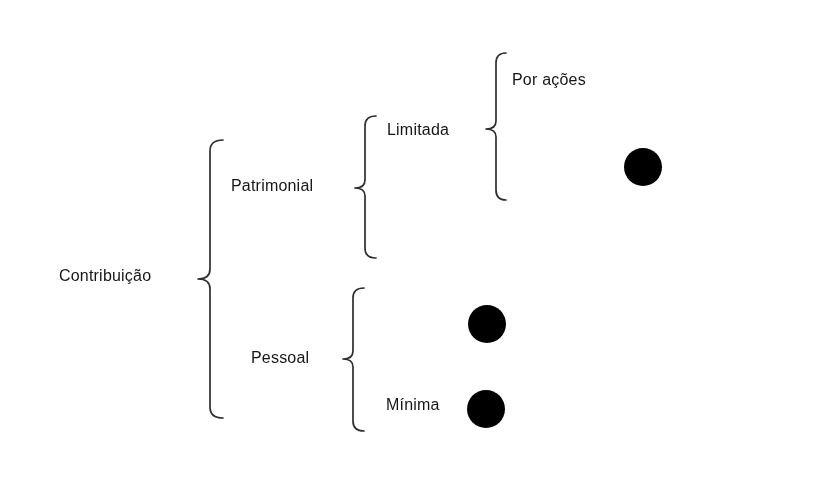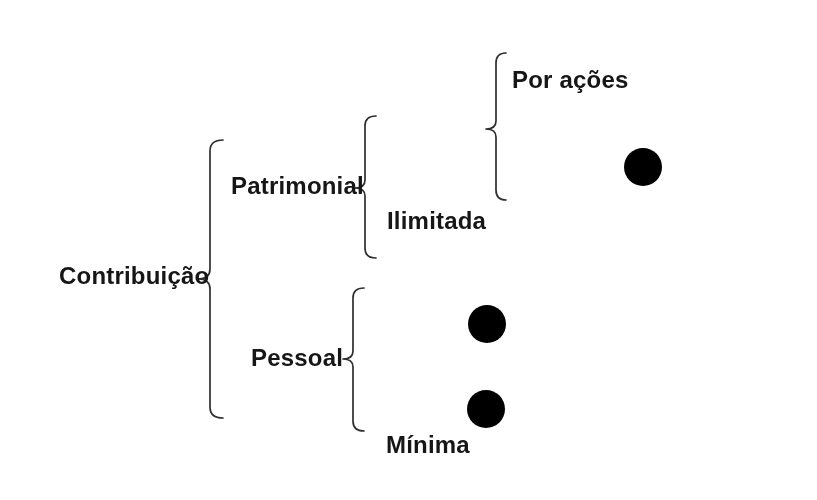--- a/index.html
+++ b/index.html
@@ -15,26 +15,25 @@
   }
   .canvas{
     position:relative;
     width:817px;
     height:500px;
     background:var(--bg-color,#fff);
     overflow:hidden;
   }
   .label{
     position:absolute;
-    font-size:24px;
+    font-size:16px;
     line-height:28px;
     color:var(--text-color,#161616);
     white-space:nowrap;
     letter-spacing:0.2px;
-    font-weight:bold;
   }
   .brace-layer{
     position:absolute;
     left:0; top:0;
     width:817px; height:500px;
     pointer-events:none;
   }
   .brace-layer path{
     fill:none;
     stroke:var(--brace-color,#2e2e2e);
@@ -51,21 +50,21 @@
   }
   
   .pos-root        {left:59px;  top:262px;}
   .pos-patrimonial {left:231px; top:172px;}
   .pos-limitada    {left:387px; top:116px;}
   .pos-por-acoes   {left:512px; top:66px;}
   .pos-por-quotas  {left:509px; top:151px;}
   .pos-ilimitada   {left:387px; top:207px;}
   .pos-pessoal     {left:251px; top:344px;text-align:right;}
   .pos-maxima      {left:384px; top:304px;}
-  .pos-minima      {left:386px; top:391px;margin-top:40px;}
+  .pos-minima      {left:386px; top:391px;}
   
   .pos-marker-quotas {left:624px; top:148px;}
   .pos-marker-maxima {left:468px; top:305px;}
   .pos-marker-minima {left:467px; top:390px;}
 </style>
 </head>
 <body>
 
 <div class="canvas">
 
@@ -73,25 +72,25 @@
     <path d="M 223 140 Q 210 140 210 151 L 210 269 Q 210 279 198 279 Q 210 279 210 289 L 210 407 Q 210 418 223 418"></path>
     <path d="M 376 116 Q 365 116 365 126 L 365 180 Q 365 188 355 188 Q 365 188 365 196 L 365 248 Q 365 258 376 258"></path>
     <path d="M 506 53 Q 496 53 496 63 L 496 121 Q 496 129 486 129 Q 496 129 496 137 L 496 190 Q 496 200 506 200"></path>
     <path d="M 364 288 Q 353 288 353 298 L 353 351 Q 353 359 343 359 Q 353 359 353 367 L 353 421 Q 353 431 364 431"></path>
   </svg>
 
   <span class="label pos-root">Contribuição</span>
 
   <span class="label pos-patrimonial">Patrimonial</span>
 
+  <span class="label pos-limitada">Limitada</span>
 
   <span class="label pos-por-acoes">Por ações</span>
 
 
-  <span class="label pos-ilimitada">Ilimitada</span>
 
   <span class="label pos-pessoal">Pessoal</span>
 
 
   <span class="label pos-minima">Mínima</span>
 
   <div class="marker pos-marker-quotas"></div>
   <div class="marker pos-marker-maxima"></div>
   <div class="marker pos-marker-minima"></div>
 

